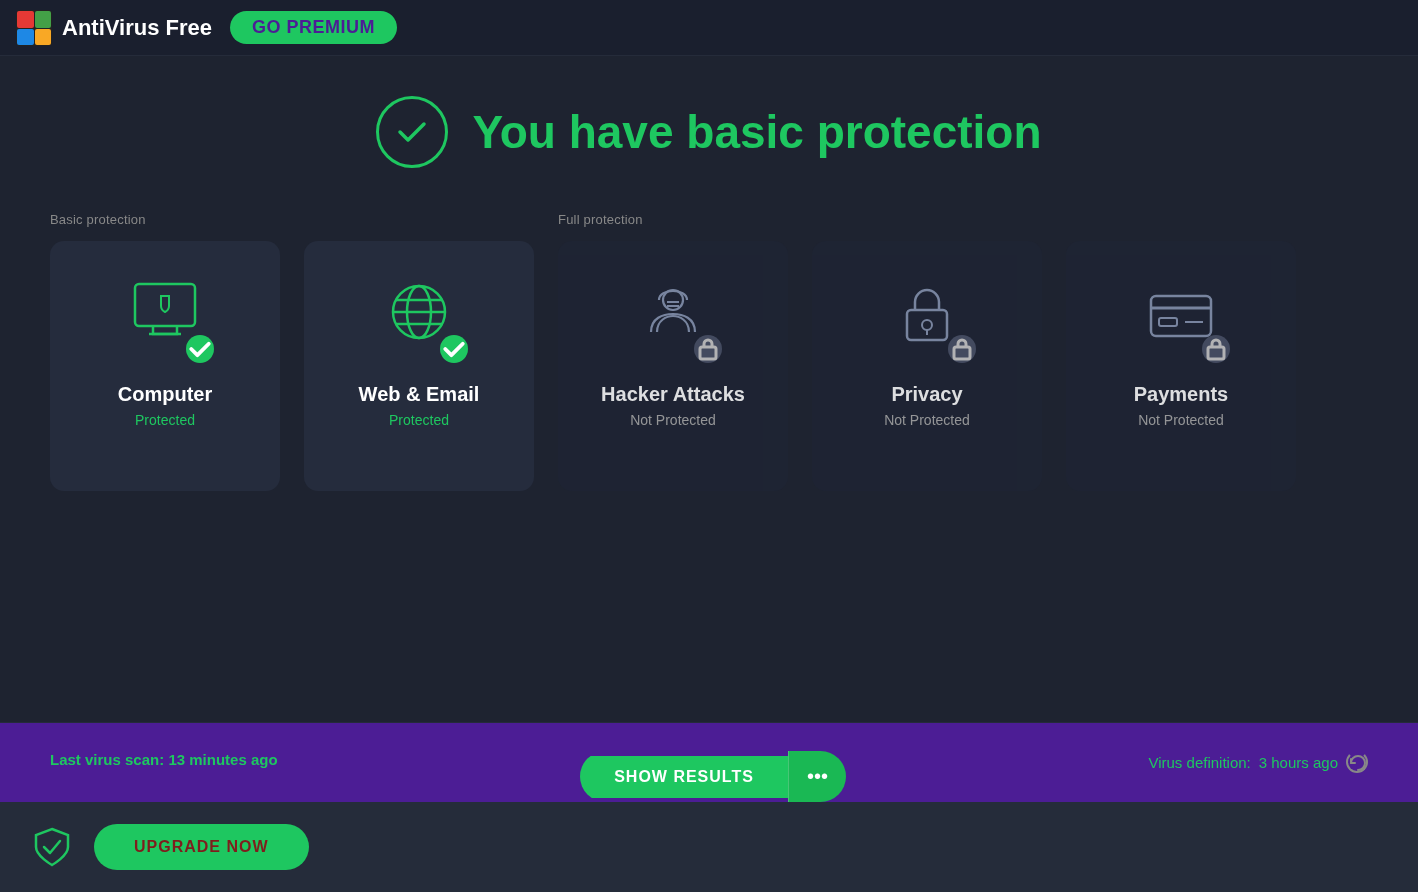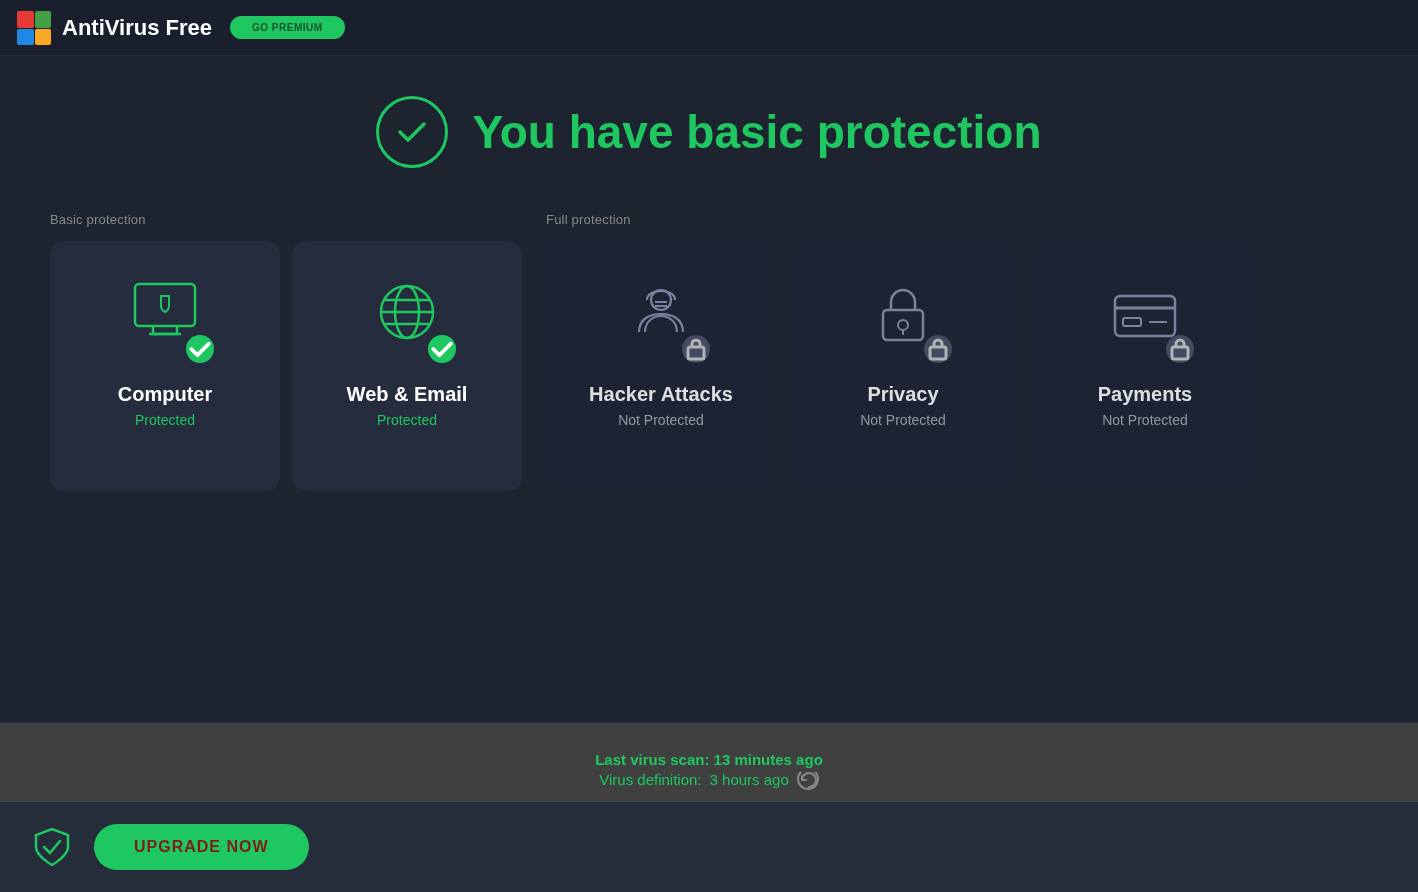--- a/index.html
+++ b/index.html
@@ -33,25 +33,25 @@
       height: 36px;
     }
     .app-title {
       font-size: 22px;
       font-weight: 600;
       color: #fff;
     }
     .go-premium-btn {
       margin-left: 18px;
       background: #1ec760;
-      color: #14532d;
+      color: #4c1d95;
       border: none;
       border-radius: 20px;
       padding: 6px 22px;
-      font-size: 10px;
+      font-size: 18px;
       font-weight: 700;
       cursor: pointer;
       letter-spacing: 0.5px;
     }
     .titlebar-right {
       margin-left: auto;
       display: flex;
       align-items: center;
       gap: 24px;
     }
@@ -141,21 +141,21 @@
       flex: 1;
     }
     .section-label {
       font-size: 13px;
       color: #888;
       margin-bottom: 14px;
       letter-spacing: 0.2px;
     }
     .cards-row {
       display: flex;
-      gap: 12px;
+      gap: 24px;
     }
 
     
     .prot-card {
       background: #252c3d;
       border-radius: 14px;
       padding: 28px 20px 24px 20px;
       display: flex;
       flex-direction: column;
       align-items: center;
@@ -223,30 +223,29 @@
 
     
     .section-gap {
       width: 24px;
       flex-shrink: 0;
     }
 
     
     .scan-bar {
       display: flex;
-      align-items: center;
+      align-items: flex-start;
       padding: 28px 50px;
-      background: #404040;
+      background: #4c1d95;
       border-top: 1px solid #252b3a;
       position: absolute;
       bottom: 90px;
       left: 0;
       right: 0;
       height: 80px;
-      flex-direction: column;
     }
     .scan-info {
       font-size: 15px;
       color: #ccc;
     }
     .scan-info span {
       color: #1ec760;
       font-weight: 600;
     }
     .show-results-btn {

